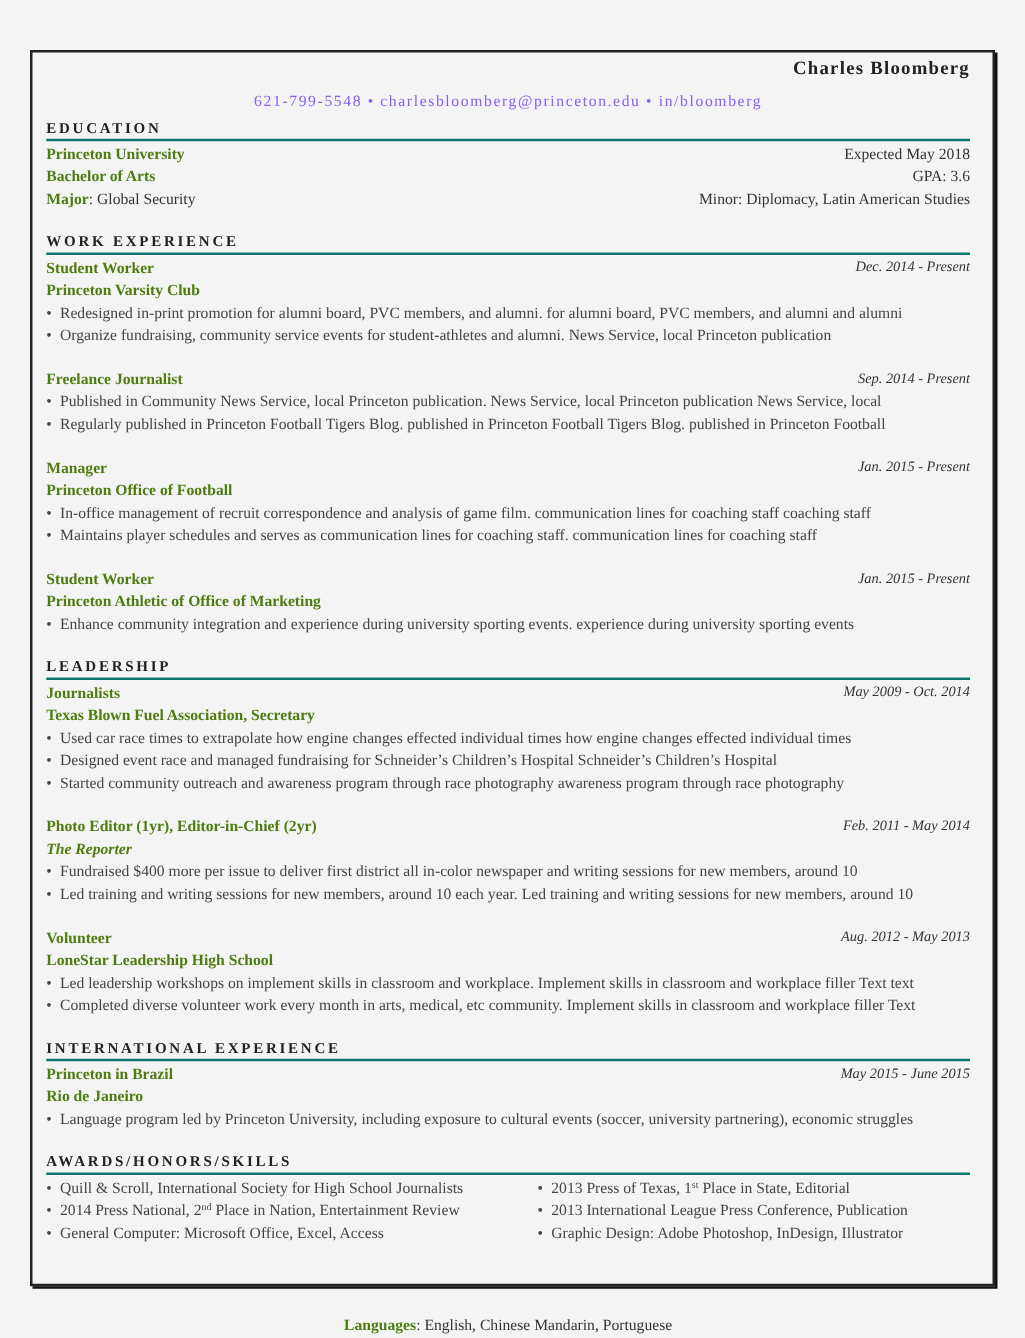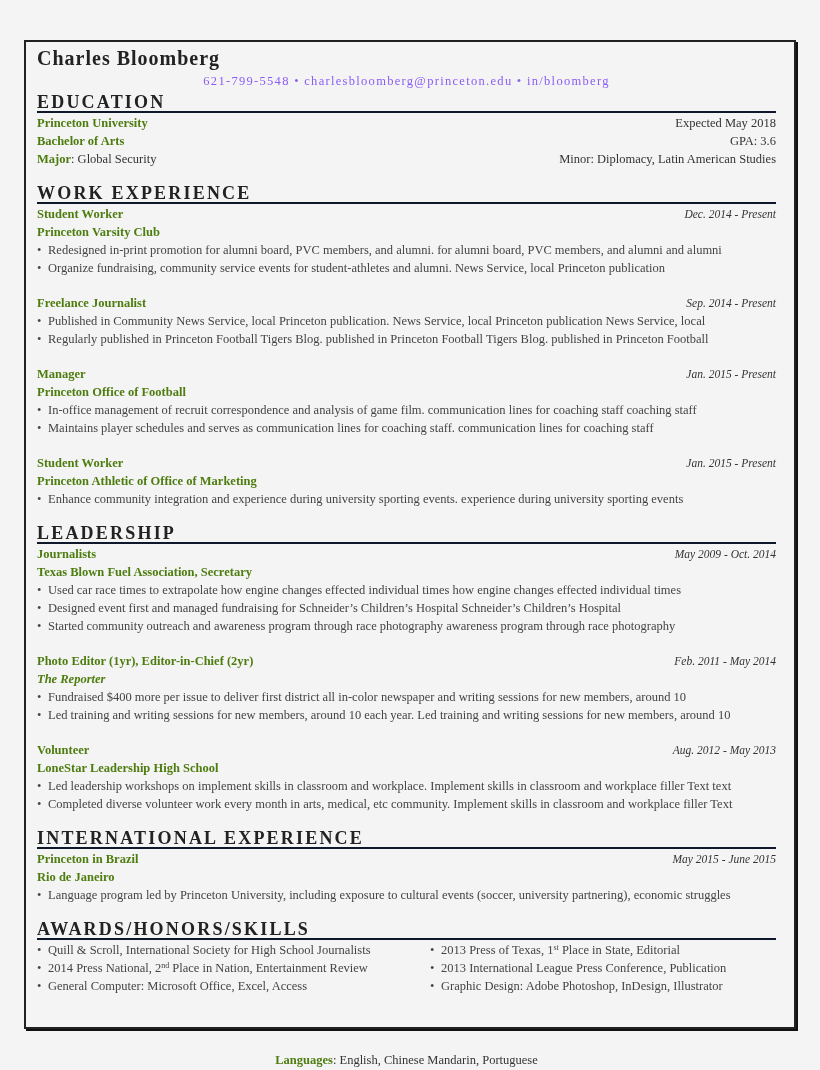--- a/index.html
+++ b/index.html
@@ -16,31 +16,31 @@
       left: 24px; top: 40px;
       width: 768px; height: 985px;
       border: 2px solid #222;
       box-shadow: 2px 2px 0 #111;
       background: #f4f4f4;
       box-sizing: content-box;
     }
     .inner { position: absolute; left: 11px; right: 18px; top: 0; }
     .name {
       position: absolute; left: 0; right: 0; top: 5px;
-      text-align: left; font-size: 20px; font-weight: bold;
+      text-align: right; font-size: 15px; font-weight: bold;
       letter-spacing: 1px; color: #222;
     }
     .contact {
       position: absolute; left: 0; right: 0; top: 32px;
       text-align: center; font-size: 12.5px; letter-spacing: 1.3px; color: #8b5cf6;
     }
     .section-title {
       position: absolute; left: 0; right: 0;
-      font-size: 18px; font-weight: bold; letter-spacing: 2.2px; color: #222;
-      border-bottom: 2px solid #0f172a; height: 17px; line-height: 17px;
+      font-size: 12px; font-weight: bold; letter-spacing: 2.2px; color: #222;
+      border-bottom: 2px solid #0f766e; height: 17px; line-height: 17px;
     }
     .row {
       position: absolute; left: 0; right: 0; height: 18px; line-height: 18px;
       font-size: 12.5px; white-space: nowrap;
     }
     .row .l { position: absolute; left: 0; }
     .row .r { position: absolute; right: 0; }
     .b { font-weight: bold; color: #4d7c0f; }
     .i { font-style: italic; }
     .date { font-style: italic; font-size: 11.5px; color: #333; }
@@ -114,21 +114,21 @@
     <div class="section-title" style="top:483px">LEADERSHIP</div>
 
     <div class="row" style="top:503px">
       <span class="l b">Journalists</span>
       <span class="r date">May 2009 - Oct. 2014</span>
     </div>
     <div class="row" style="top:521px">
       <span class="l b">Texas Blown Fuel Association, Secretary</span>
     </div>
     <div class="row bullet" style="top:539px"><span class="dot">•</span><span>Used car race times to extrapolate how engine changes effected individual times how engine changes effected individual times</span></div>
-    <div class="row bullet" style="top:557px"><span class="dot">•</span><span>Designed event first and managed fundraising for Schneider’s Children’s Hospital Schneider’s Children’s Hospital</span></div>
+    <div class="row bullet" style="top:557px"><span class="dot">•</span><span>Designed event race and managed fundraising for Schneider’s Children’s Hospital Schneider’s Children’s Hospital</span></div>
     <div class="row bullet" style="top:575px"><span class="dot">•</span><span>Started community outreach and awareness program through race photography awareness program through race photography</span></div>
 
     <div class="row" style="top:610px">
       <span class="l b">Photo Editor (1yr), Editor-in-Chief (2yr)</span>
       <span class="r date">Feb. 2011 - May 2014</span>
     </div>
     <div class="row" style="top:628px">
       <span class="l b i">The Reporter</span>
     </div>
     <div class="row bullet" style="top:646px"><span class="dot">•</span><span>Fundraised $400 more per issue to deliver first district all in-color newspaper and writing sessions for new members, around 10</span></div>

